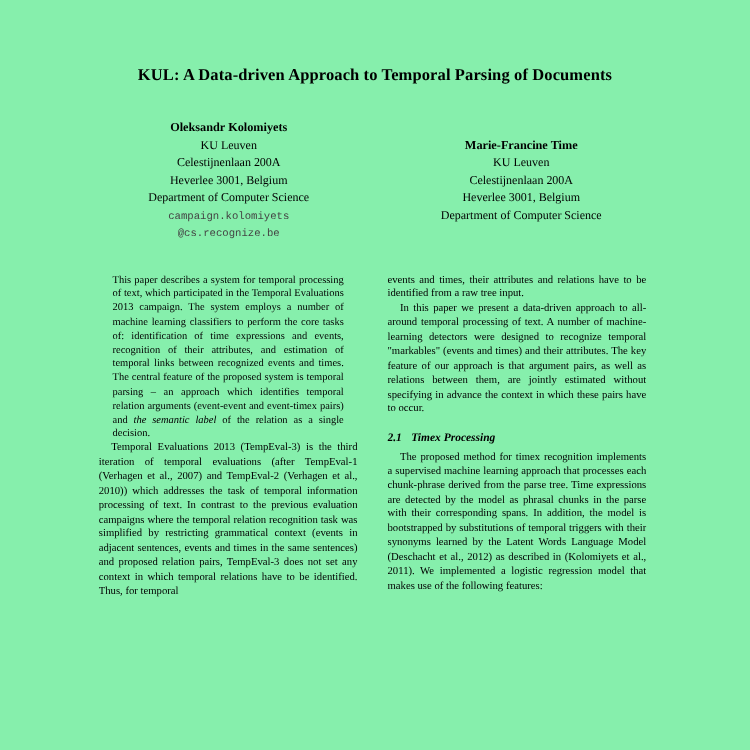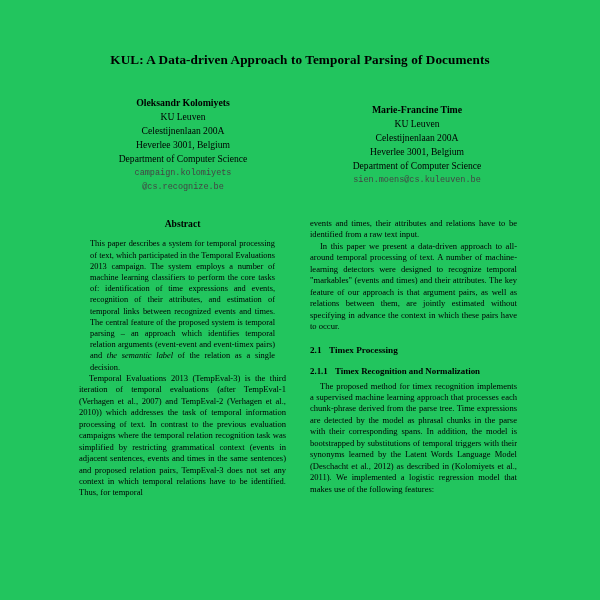--- a/index.html
+++ b/index.html
@@ -5,21 +5,21 @@
 <style>
   html, body {
     margin: 0;
     padding: 0;
     background: #ffffff;
   }
   .page {
     position: relative;
     width: 600px;
     height: 600px;
-    background: #22c55e;
+    background: #86efac;
     overflow: hidden;
     font-family: "Liberation Serif", "DejaVu Serif", serif;
     color: #000000;
     -webkit-font-smoothing: antialiased;
   }
   .title {
     position: absolute;
     top: 52px;
     left: 0;
     width: 600px;
@@ -93,20 +93,21 @@
   h2.sec .num {
     display: inline-block;
     width: 15px;
   }
   h3.subsec {
     font-size: 9.2px;
     font-weight: bold;
     margin: 12px 0 4px 0;
     line-height: 11px;
     text-align: left;
+    font-style: italic;
   }
   h3.subsec .num {
     display: inline-block;
     width: 19px;
   }
   h4.subsubsec {
     font-size: 8.9px;
     font-weight: bold;
     margin: 10px 0 4px 0;
     line-height: 11px;
@@ -143,38 +144,33 @@
         <span>campaign.kolomiyets</span><br>
         <span>@cs.recognize.be</span>
       </div>
     </div>
     <div class="author-block">
       <div class="name">Marie-Francine Time</div>
       <div>KU Leuven</div>
       <div>Celestijnenlaan 200A</div>
       <div>Heverlee 3001, Belgium</div>
       <div>Department of Computer Science</div>
-      <div class="email">
-        <span>sien.moens@cs.kuleuven.be</span>
-      </div>
     </div>
   </div>
 
   <div class="col col-left clip-bottom">
-    <div class="abstract-head">Abstract</div>
     <div class="abstract-body"><span>This paper describes a system for temporal processing of text, which participated in the Temporal Evaluations 2013 campaign. The system employs a number of machine learning classifiers to perform the core tasks of: identification of time expressions and events, recognition of their attributes, and estimation of temporal links between recognized events and times. The central feature of the proposed system is temporal parsing – an approach which identifies temporal relation arguments (event-event and event-timex pairs) and </span><i>the semantic label</i><span> of the relation as a single decision.</span></div>
 
     <p class="body">Temporal Evaluations 2013 (TempEval-3) is the third iteration of temporal evaluations (after TempEval-1 (Verhagen et al., 2007) and TempEval-2 (Verhagen et al., 2010)) which addresses the task of temporal information processing of text. In contrast to the previous evaluation campaigns where the temporal relation recognition task was simplified by restricting grammatical context (events in adjacent sentences, events and times in the same sentences) and proposed relation pairs, TempEval-3 does not set any context in which temporal relations have to be identified. Thus, for temporal</p>
   </div>
 
   <div class="col col-right clip-bottom">
-    <p class="body" style="text-indent:0">events and times, their attributes and relations have to be identified from a raw text input.</p>
+    <p class="body" style="text-indent:0">events and times, their attributes and relations have to be identified from a raw tree input.</p>
     <p class="body">In this paper we present a data-driven approach to all-around temporal processing of text. A number of machine-learning detectors were designed to recognize temporal "markables" (events and times) and their attributes. The key feature of our approach is that argument pairs, as well as relations between them, are jointly estimated without specifying in advance the context in which these pairs have to occur.</p>
 
 
     <h3 class="subsec"><span class="num">2.1</span><span>Timex Processing</span></h3>
 
-    <h4 class="subsubsec"><span class="num">2.1.1</span><span>Timex Recognition and Normalization</span></h4>
 
     <p class="body">The proposed method for timex recognition implements a supervised machine learning approach that processes each chunk-phrase derived from the parse tree. Time expressions are detected by the model as phrasal chunks in the parse with their corresponding spans. In addition, the model is bootstrapped by substitutions of temporal triggers with their synonyms learned by the Latent Words Language Model (Deschacht et al., 2012) as described in (Kolomiyets et al., 2011). We implemented a logistic regression model that makes use of the following features:</p>
   </div>
 
 </div>
 
 </body></html>

